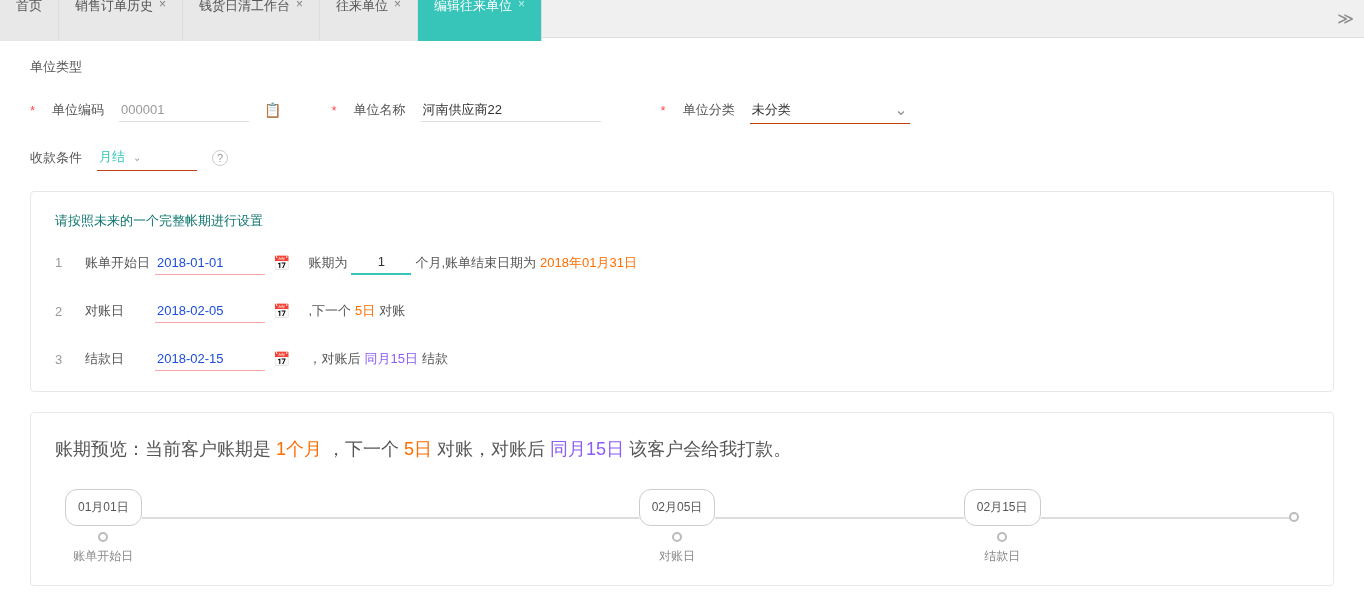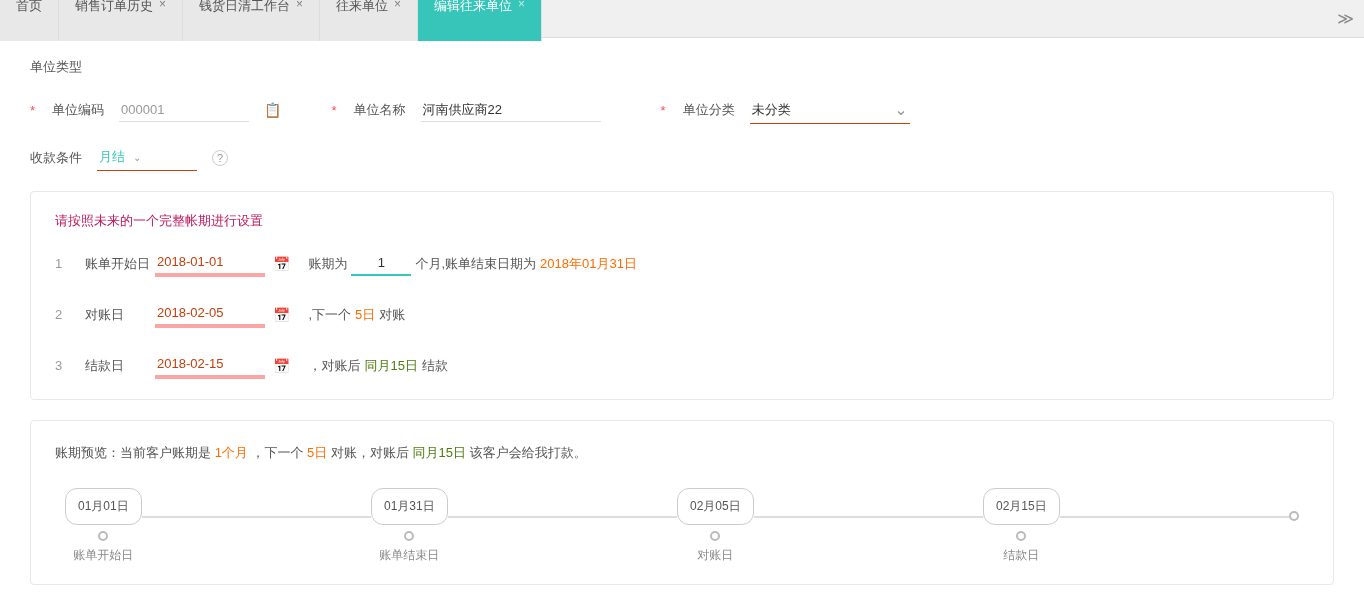--- a/index.html
+++ b/index.html
@@ -174,21 +174,21 @@
 
     
     .card {
       border: 1px solid #e8e8e8;
       border-radius: 4px;
       padding: 20px 24px;
       margin-bottom: 20px;
     }
 
     .card-hint {
-      color: #be185d;
+      color: #0f766e;
       margin-bottom: 20px;
       font-size: 13px;
     }
 
     .settings-row {
       display: flex;
       align-items: center;
       margin-bottom: 24px;
       gap: 0;
     }
@@ -199,25 +199,25 @@
       font-size: 13px;
     }
 
     .row-label {
       width: 70px;
       color: #555;
     }
 
     .date-input {
       border: none;
-      border-bottom: 4px solid #fca5a5;
+      border-bottom: 1px solid #fca5a5;
       outline: none;
       padding: 4px 2px;
       font-size: 13px;
-      color: #c2410c;
+      color: #1d4ed8;
       width: 110px;
     }
 
     .row-description {
       color: #555;
       font-size: 13px;
       margin-left: 10px;
       display: flex;
       align-items: center;
       gap: 4px;
@@ -228,32 +228,32 @@
       border-bottom: 2px solid #36c5b8;
       outline: none;
       padding: 4px 2px;
       font-size: 13px;
       color: #333;
       width: 60px;
       text-align: center;
     }
 
     .highlight-orange { color: #ff6d00; font-weight: 500; }
-    .highlight-teal { color: #4d7c0f; font-weight: 500; }
+    .highlight-teal { color: #8b5cf6; font-weight: 500; }
 
     
     .preview-section {
       border: 1px solid #e8e8e8;
       border-radius: 4px;
       padding: 20px 24px;
     }
 
     .preview-text {
       color: #555;
-      font-size: 13px;
+      font-size: 18px;
       margin-bottom: 24px;
       line-height: 1.8;
     }
 
     .tl-node {
       display: flex;
       flex-direction: column;
       align-items: center;
     }
     .tl-node .badge {
@@ -405,25 +405,20 @@
       <div style="display:flex; align-items:flex-start; width:100%;">
 
         <div class="tl-node">
           <div class="badge">01月01日</div>
           <div class="dot"></div>
           <div class="node-label">账单开始日</div>
         </div>
 
         <div style="flex:1; height:2px; background:#ddd; margin-top:28px;"></div>
 
-        <div class="tl-node">
-          <div class="badge">01月31日</div>
-          <div class="dot"></div>
-          <div class="node-label">账单结束日</div>
-        </div>
 
         <div style="flex:1; height:2px; background:#ddd; margin-top:28px;"></div>
 
         <div class="tl-node">
           <div class="badge">02月05日</div>
           <div class="dot"></div>
           <div class="node-label">对账日</div>
         </div>
 
         <div style="flex:1; height:2px; background:#ddd; margin-top:28px;"></div>

